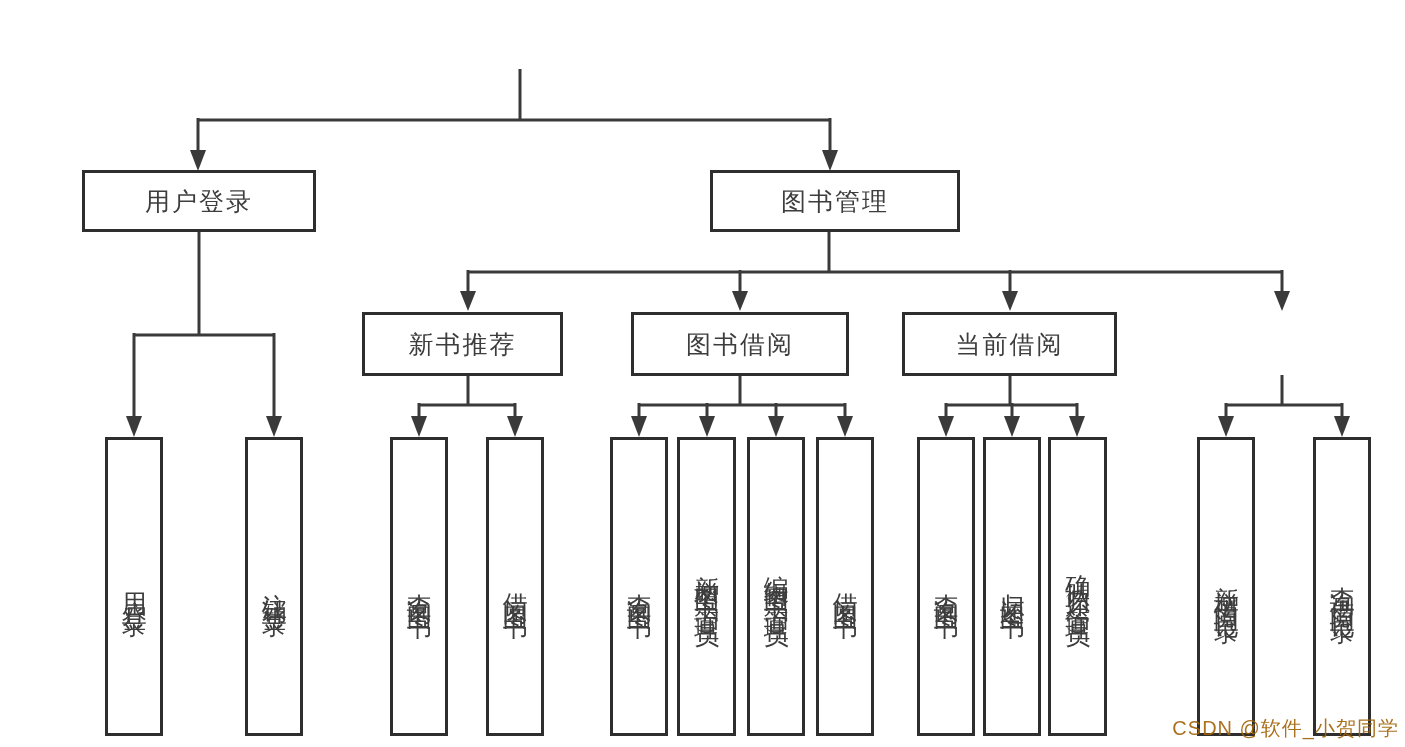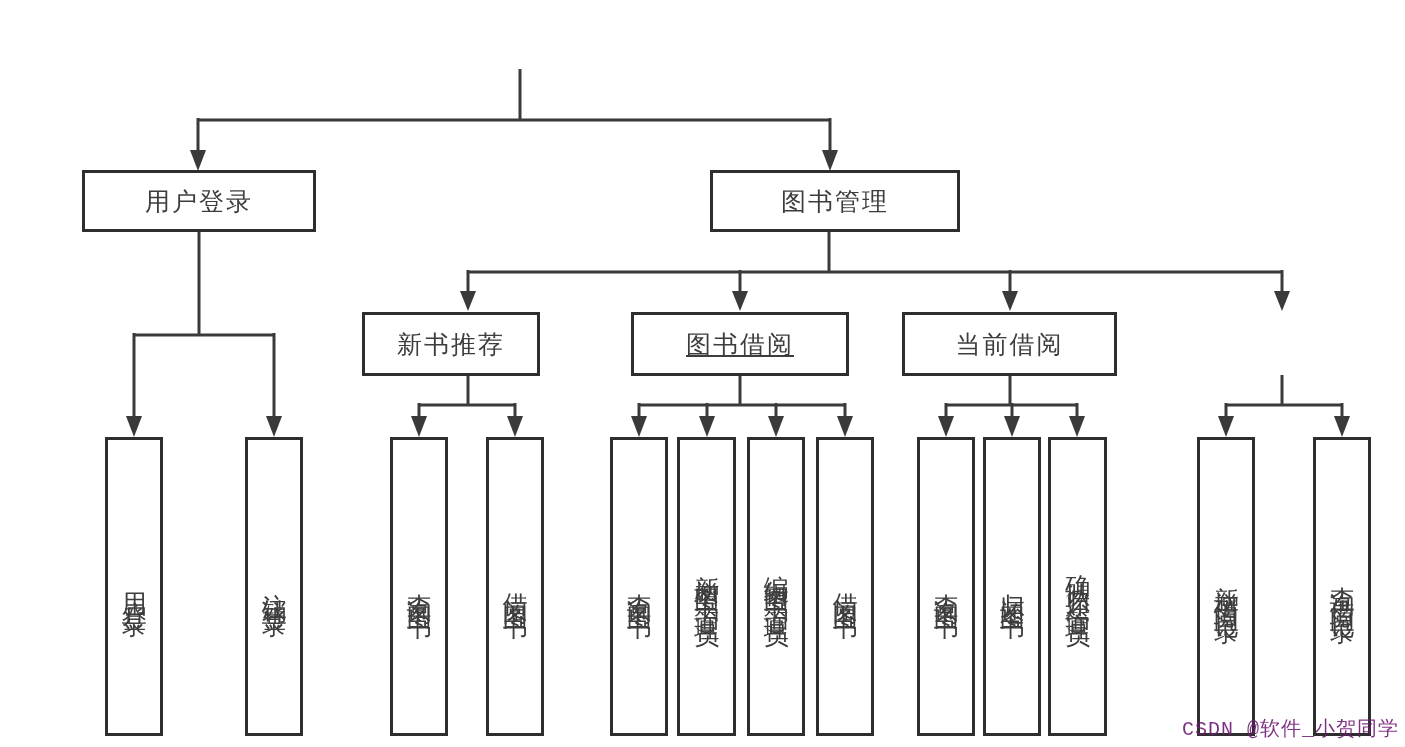--- a/index.html
+++ b/index.html
@@ -43,22 +43,22 @@
     writing-mode: vertical-rl;
     text-orientation: mixed;
     font-size: 25px;
     letter-spacing: 7px;
     line-height: 1.1;
   }
   
   .n-root        { left: 21px;   top: 14px;  width: 999px; height: 55px; }
   .n-user-login  { left: 82px;   top: 170px; width: 234px; height: 62px; }
   .n-book-mgmt   { left: 710px;  top: 170px; width: 250px; height: 62px; }
-  .n-g-new       { left: 362px;  top: 312px; width: 178px; height: 64px; justify-content: center; }
-  .n-g-borrow    { left: 631px;  top: 312px; width: 218px; height: 64px; text-decoration: underline; }
+  .n-g-new       { left: 362px;  top: 312px; width: 201px; height: 64px; justify-content: center; }
+  .n-g-borrow    { left: 631px;  top: 312px; width: 218px; height: 64px; }
   .n-g-current   { left: 902px;  top: 312px; width: 215px; height: 64px; }
   .n-g-record    { left: 1174px; top: 312px; width: 215px; height: 64px; }
   .vbox          { top: 437px; height: 299px; width: 58px; }
   .n-a1 { left: 105px;  }
   .n-a2 { left: 245px;  }
   .n-b1 { left: 390px;  }
   .n-b2 { left: 486px;  }
   .n-c1 { left: 610px;  }
   .n-c2 { left: 677px; width: 59px; }
   .n-c3 { left: 747px;  }
@@ -67,25 +67,24 @@
   .n-d2 { left: 983px;  }
   .n-d3 { left: 1048px; width: 59px; }
   .n-e1 { left: 1197px; }
   .n-e2 { left: 1313px; }
   .watermark {
     position: absolute;
     right: 6px;
     bottom: 5px;
     font-size: 20px;
     letter-spacing: 1px;
-    color: #701a75;
+    color: #a16207;
     opacity: 0.9;
     z-index: 3;
     white-space: nowrap;
-    font-family: Liberation Mono, monospace;
   }
 </style>
 </head>
 <body>
 
 <div class="stage">
 
   <svg class="connectors" viewBox="0 0 1405 747" xmlns="http://www.w3.org/2000/svg" aria-hidden="true">
 
     <line x1="520" y1="69" x2="520" y2="121"></line>

